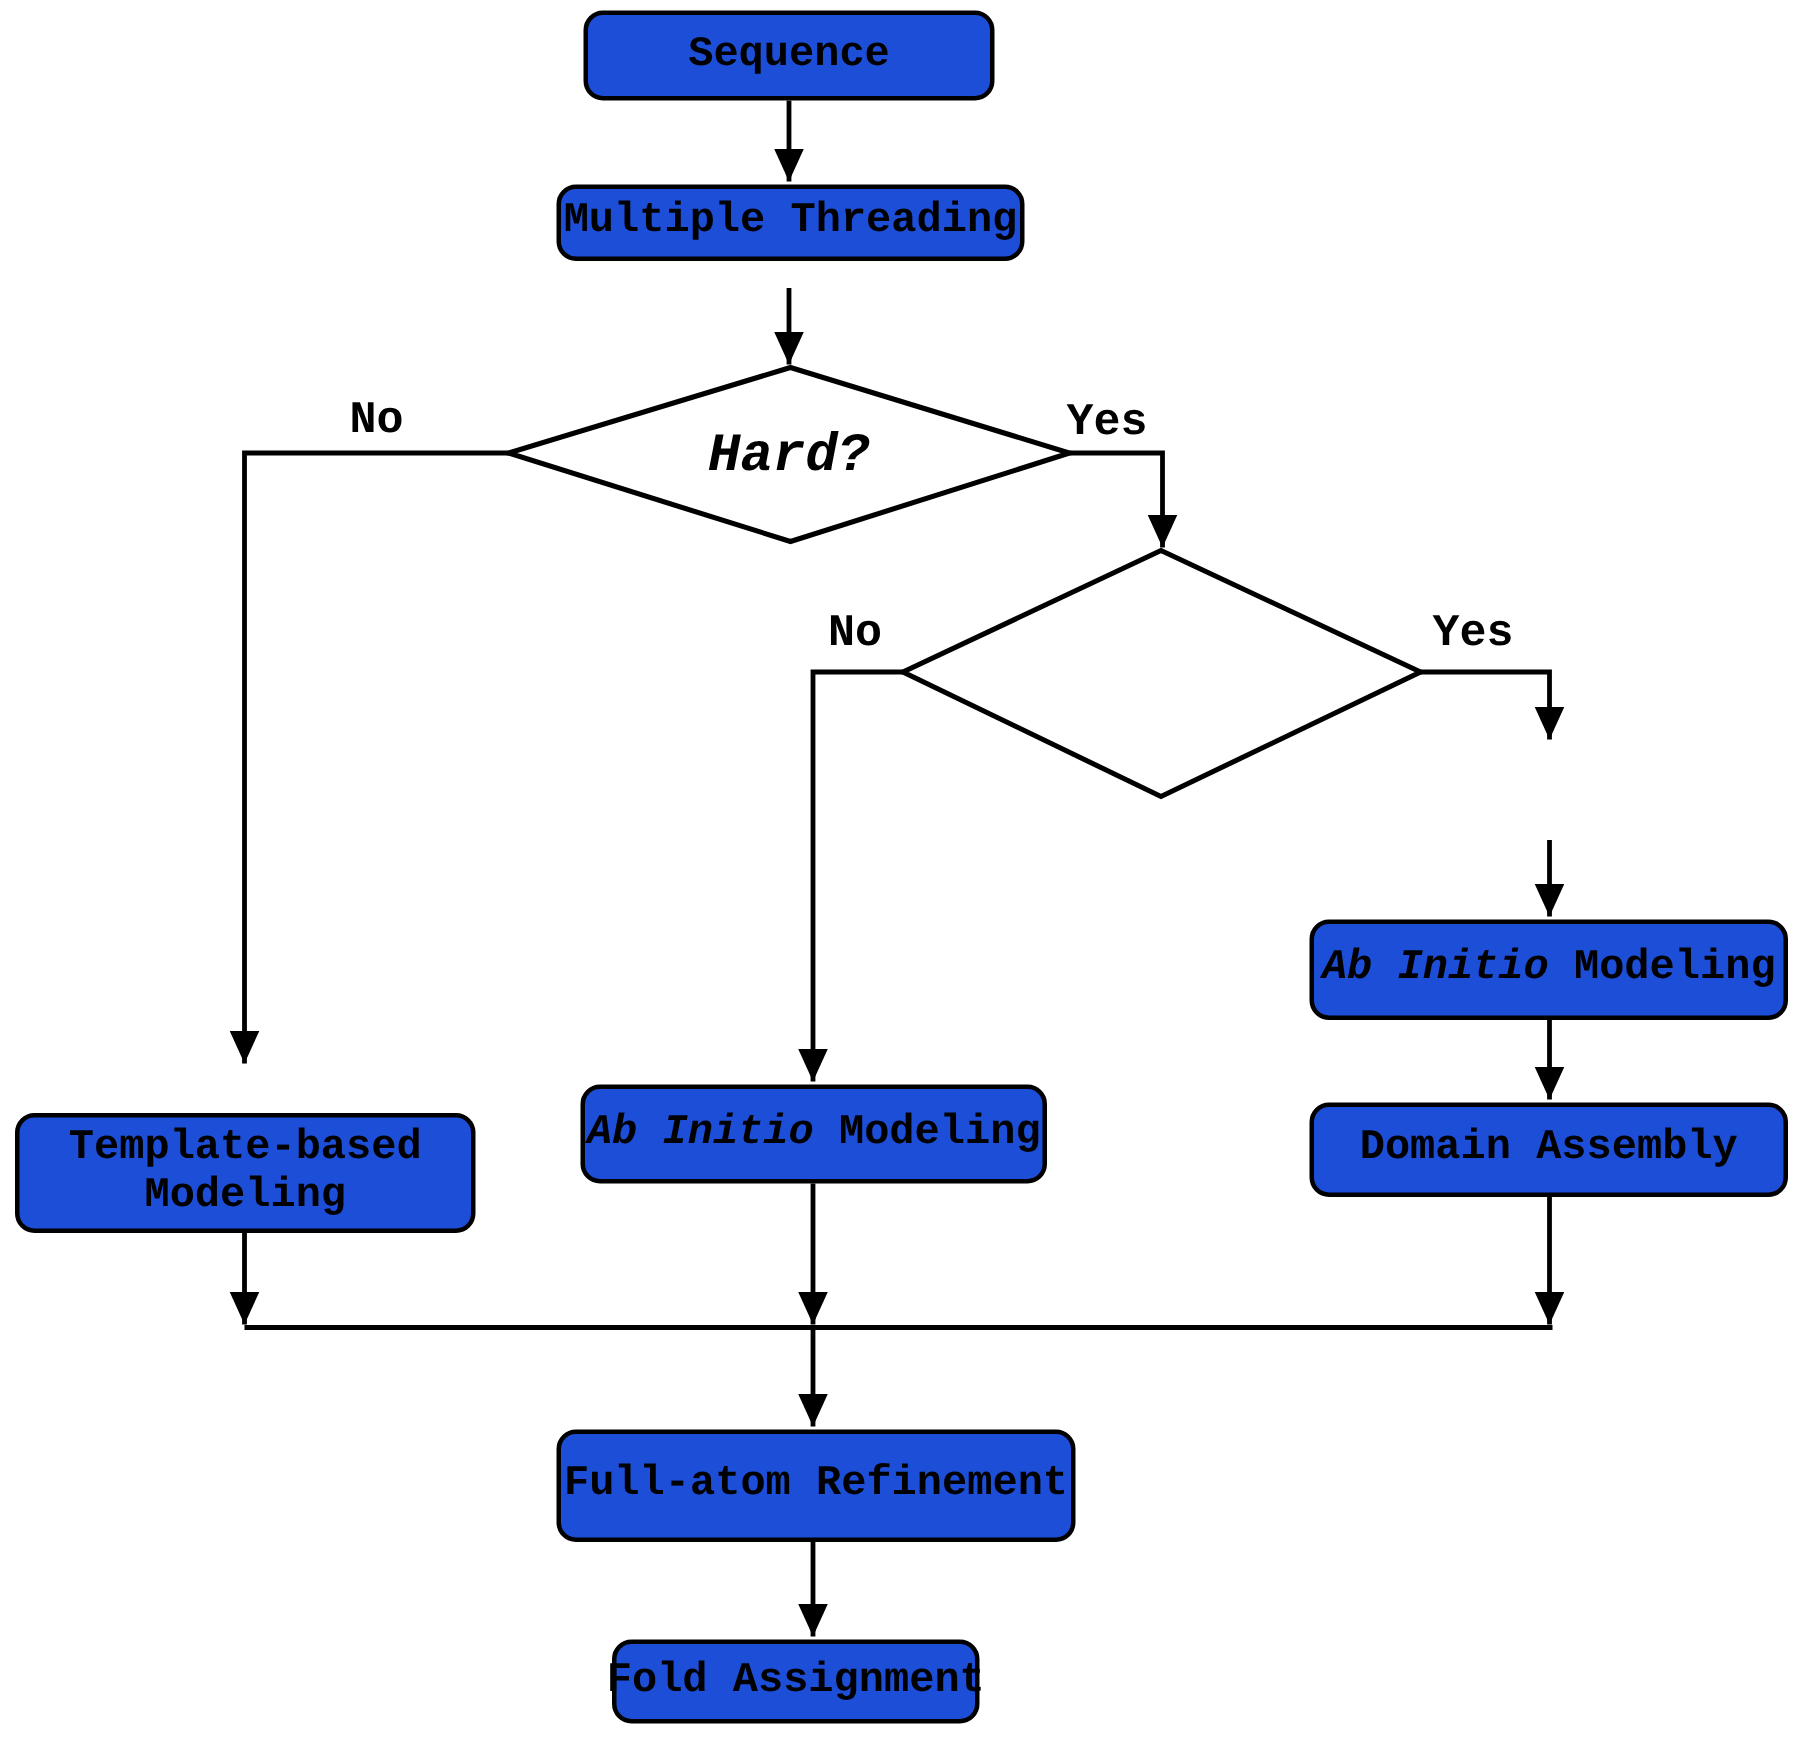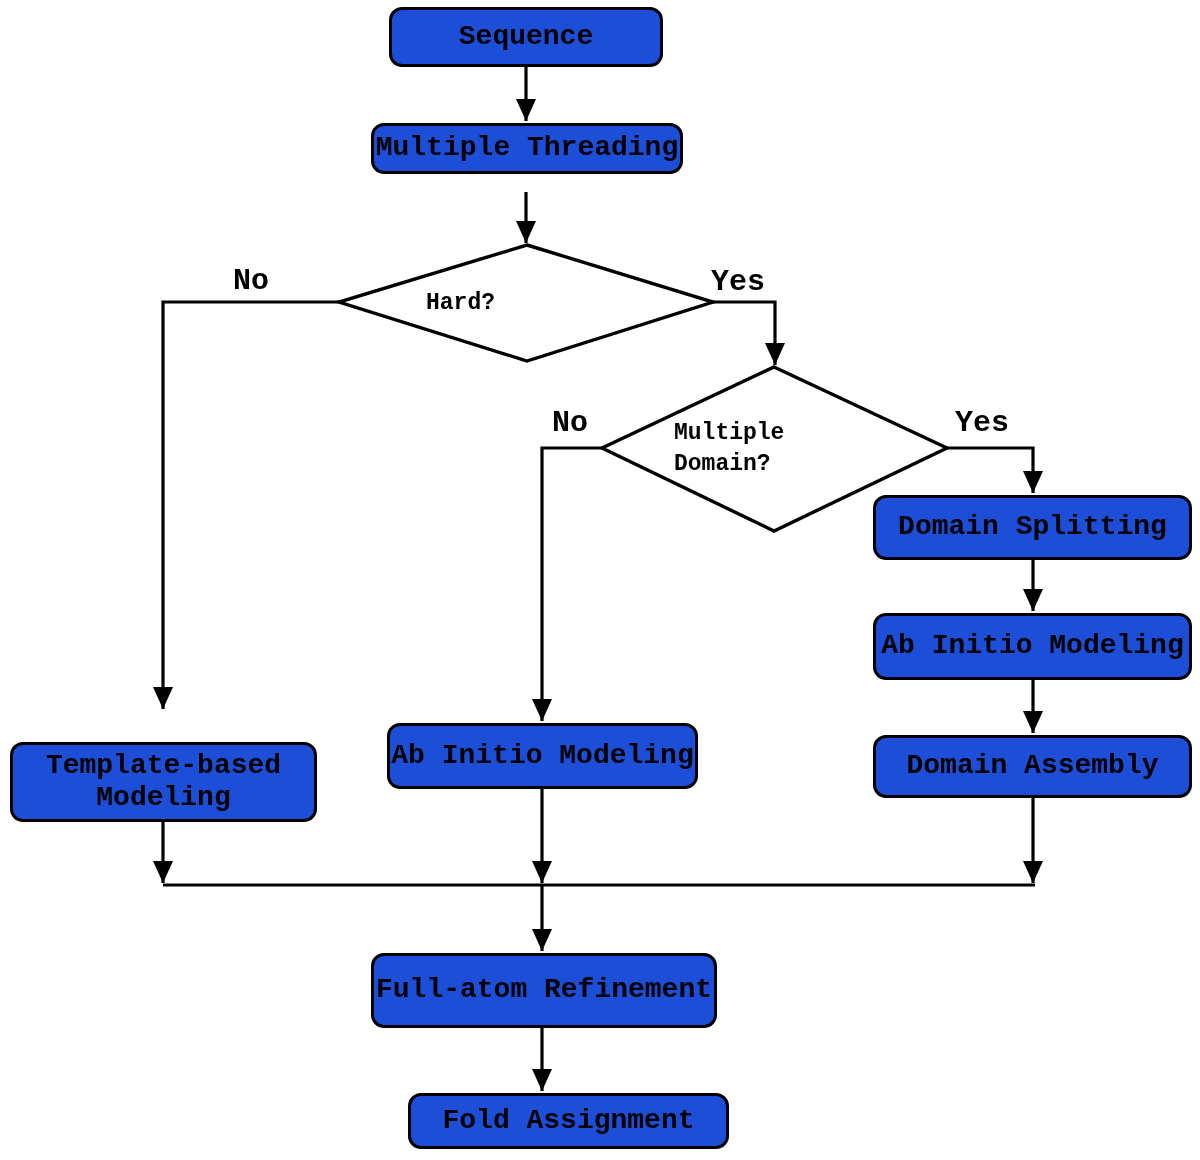--- a/index.html
+++ b/index.html
@@ -36,34 +36,36 @@
     font-size: 28px;
     line-height: 1.15;
     white-space: nowrap;
     z-index: 2;
     text-align: center;
   }
   .dlabel {
     position: absolute;
     z-index: 2;
     font-weight: bold;
-    font-size: 23px;
+    font-size: 36px;
     line-height: 31px;
-    text-align: left;
+    text-align: center;
     white-space: nowrap;
+    font-style: italic;
   }
   .edge-label {
     position: absolute;
     z-index: 2;
     font-weight: bold;
     font-size: 30px;
     white-space: nowrap;
     transform: translate(-50%, -50%);
   }
   .it {
+    font-style: italic;
   }
 </style>
 </head>
 <body>
 
 <div id="canvas">
 
   <svg class="wires" width="1200" height="1160">
     <defs>
       <marker id="arw" markerUnits="userSpaceOnUse" markerWidth="23" markerHeight="22" refX="22" refY="11" orient="auto">
@@ -95,23 +97,20 @@
   </svg>
 
   <div class="node" style="left:389px; top:7px; width:274px; height:60px;">
     <span>Sequence</span>
   </div>
 
   <div class="node" style="left:371px; top:123px; width:312px; height:51px;">
     <span>Multiple Threading</span>
   </div>
 
-  <div class="node" style="left:873px; top:495px; width:319px; height:65px;">
-    <span>Domain Splitting</span>
-  </div>
 
   <div class="node" style="left:873px; top:613px; width:319px; height:67px;">
     <span><span class="it">Ab Initio</span><span> Modeling</span></span>
   </div>
 
   <div class="node" style="left:873px; top:735px; width:319px; height:63px;text-align:center;">
     <span>Domain Assembly</span>
   </div>
 
   <div class="node" style="left:10px; top:742px; width:307px; height:80px;">
@@ -120,29 +119,25 @@
   </div>
 
   <div class="node" style="left:387px; top:723px; width:311px; height:66px;">
     <span><span class="it">Ab Initio</span><span> Modeling</span></span>
   </div>
 
   <div class="node" style="left:371px; top:953px; width:346px; height:75px;">
     <span>Full-atom Refinement</span>
   </div>
 
-  <div class="node" style="left:408px; top:1093px; width:321px; height:56px;">
+  <div class="node" style="left:408px; top:1093px; width:245px; height:56px;">
     <span>Fold Assignment</span>
   </div>
 
   <div class="dlabel" style="left:426px; top:288px; width:200px;">Hard?</div>
 
-  <div class="dlabel" style="left:674px; top:418px; width:200px;">
-    <div>Multiple</div>
-    <div>Domain?</div>
-  </div>
 
   <div class="edge-label" style="left:251px; top:281px;">No</div>
   <div class="edge-label" style="left:738px; top:282px;">Yes</div>
   <div class="edge-label" style="left:570px; top:423px;">No</div>
   <div class="edge-label" style="left:982px; top:423px;">Yes</div>
 
 </div>
 
 </body></html>

